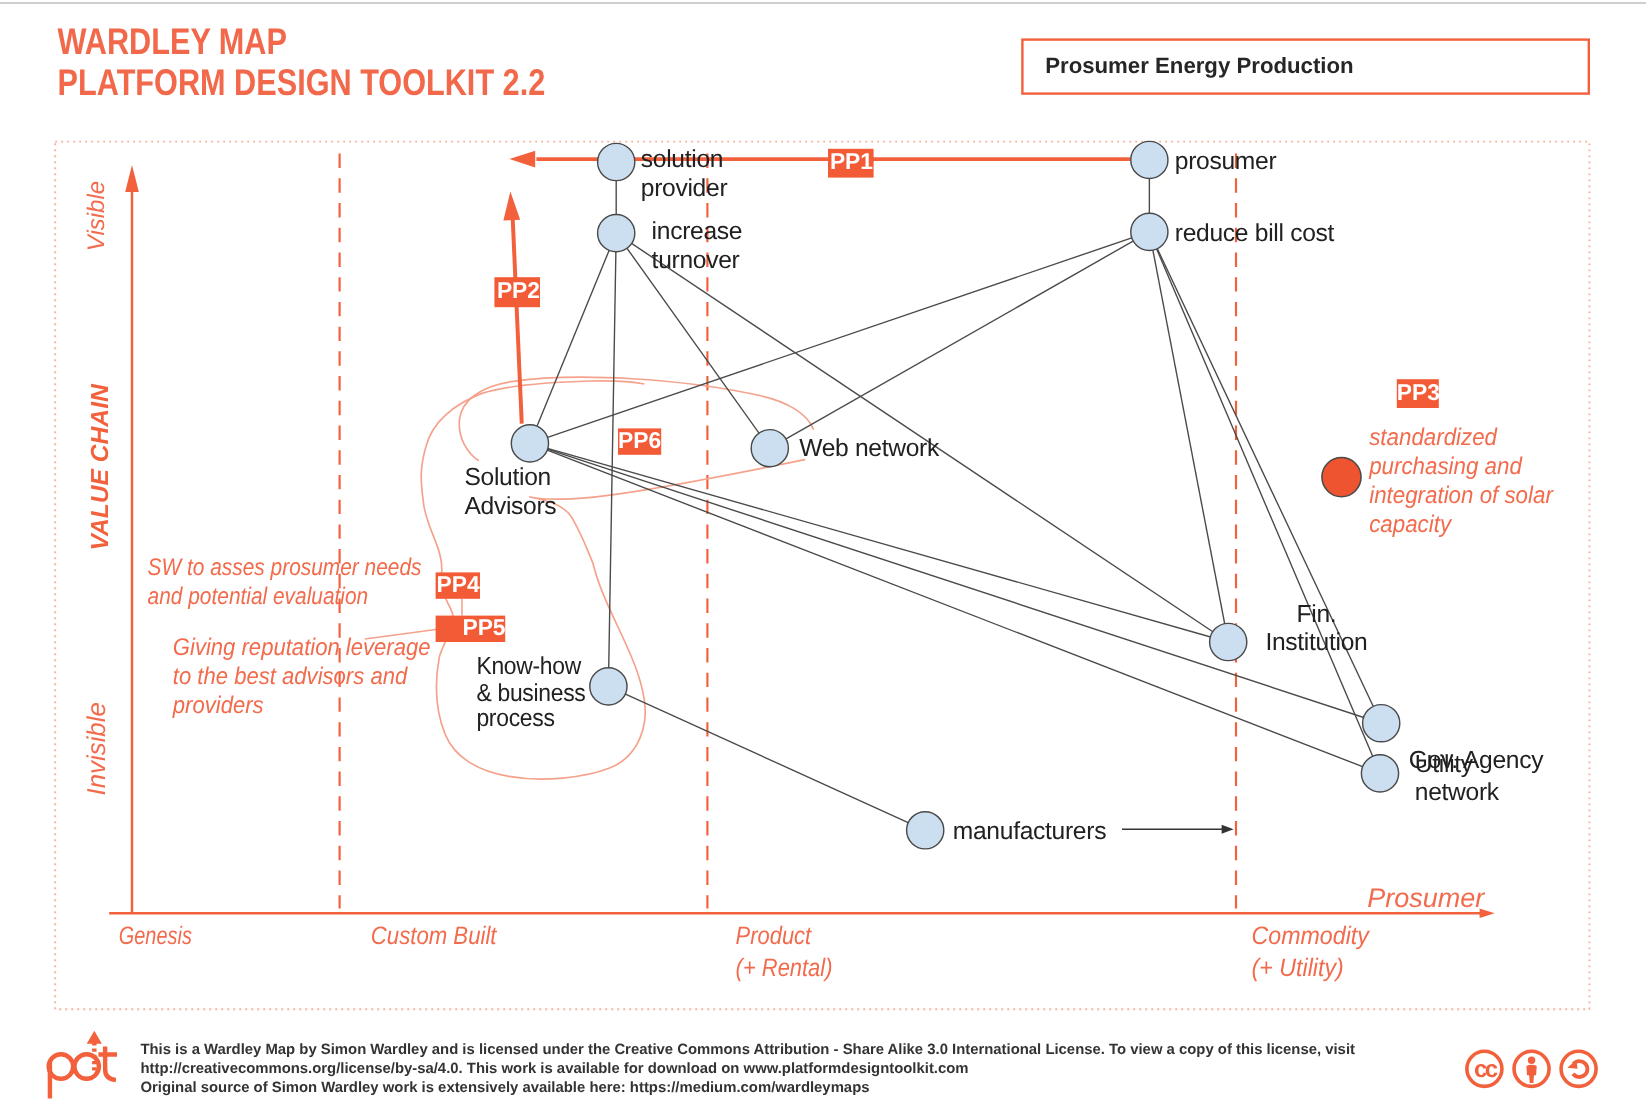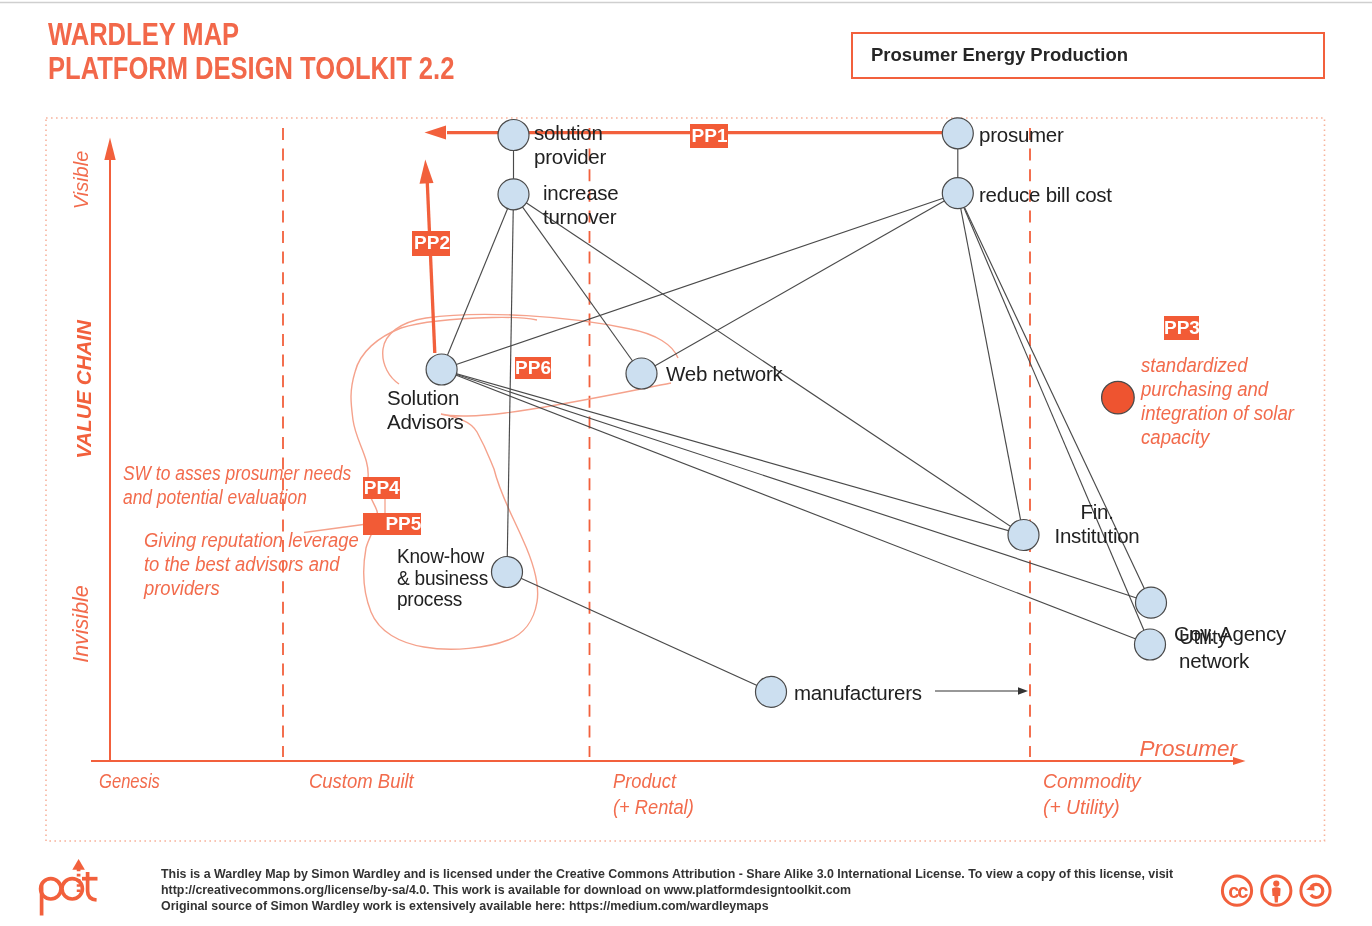--- a/index.html
+++ b/index.html
@@ -155,18 +155,18 @@
 <div class="abs ann" style="left:123.4px;top:461px;transform:scaleX(0.87);transform-origin:0 0;">SW to asses prosumer needs<br>and potential evaluation</div>
 <div class="abs ann" style="left:143.6px;top:527.5px;line-height:24.3px;transform:scaleX(0.92);transform-origin:0 0;">Giving reputation leverage<br>to the best advisors and<br>providers</div>
 <div class="abs ann" style="left:1140.6px;top:352.5px;line-height:24.3px;transform:scaleX(0.93);transform-origin:0 0;">standardized<br>purchasing and<br>integration of solar<br>capacity</div>
 
 <div class="abs zone" style="left:1139.4px;top:735.5px;font-size:22.5px;">Prosumer</div>
 <div class="abs zone" style="left:99.2px;top:768px;transform:scaleX(0.79);">Genesis</div>
 <div class="abs zone" style="left:308.8px;top:768px;transform:scaleX(0.88);">Custom Built</div>
 <div class="abs zone" style="left:612.5px;top:768px;transform:scaleX(0.87);">Product<br>(+ Rental)</div>
 <div class="abs zone" style="left:1043px;top:768px;transform:scaleX(0.92);">Commodity<br>(+ Utility)</div>
 
-<div class="abs" style="left:117px;top:866px;font-size:12.4px;line-height:16px;font-weight:bold;color:#333333;margin-left:44px;">
+<div class="abs" style="left:117px;top:866px;font-size:12.4px;line-height:16px;font-weight:bold;color:#333333;">
 This is a Wardley Map by Simon Wardley and is licensed under the Creative Commons Attribution - Share Alike 3.0 International License. To view a copy of this license, visit<br>
 http://creativecommons.org/license/by-sa/4.0. This work is available for download on www.platformdesigntoolkit.com<br>
 Original source of Simon Wardley work is extensively available here: https://medium.com/wardleymaps</div>
 
 </div>
 
 </body></html>

